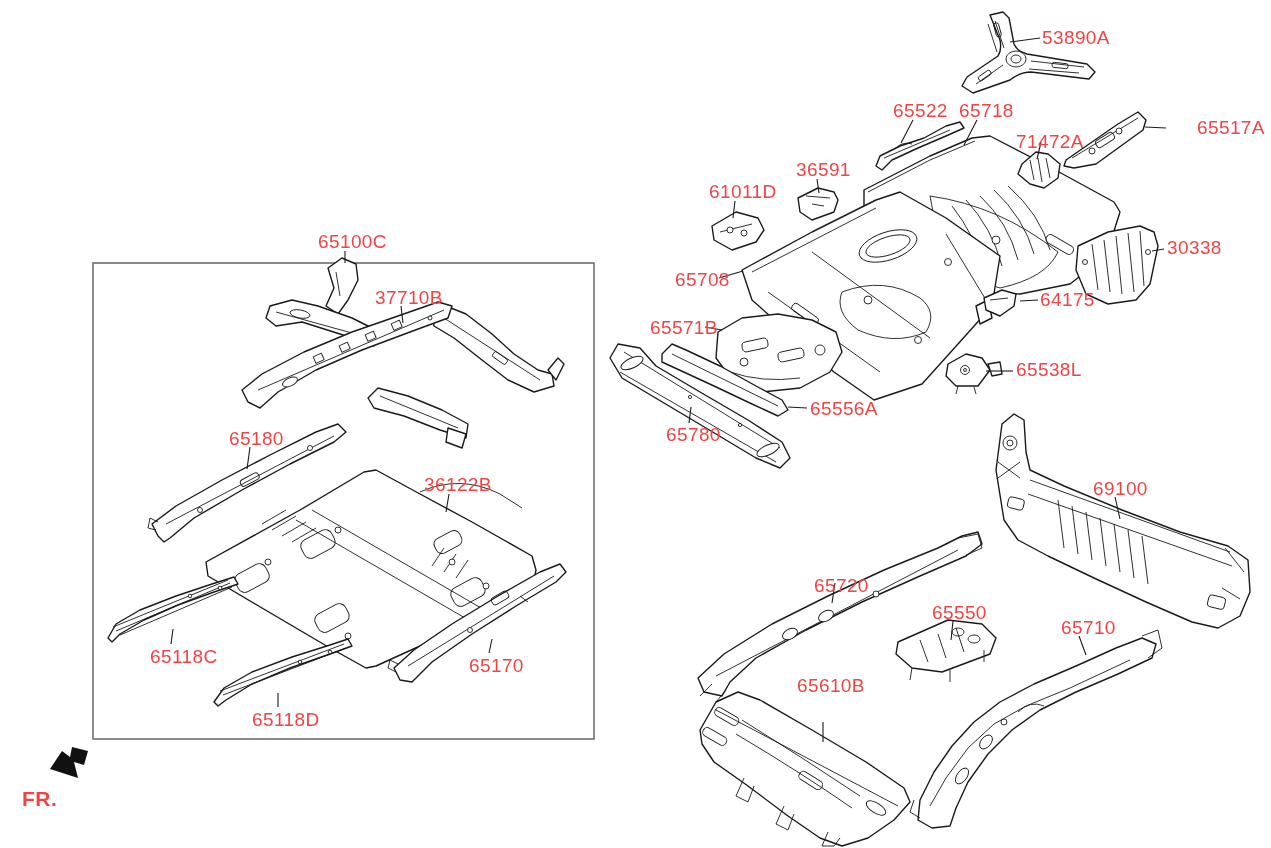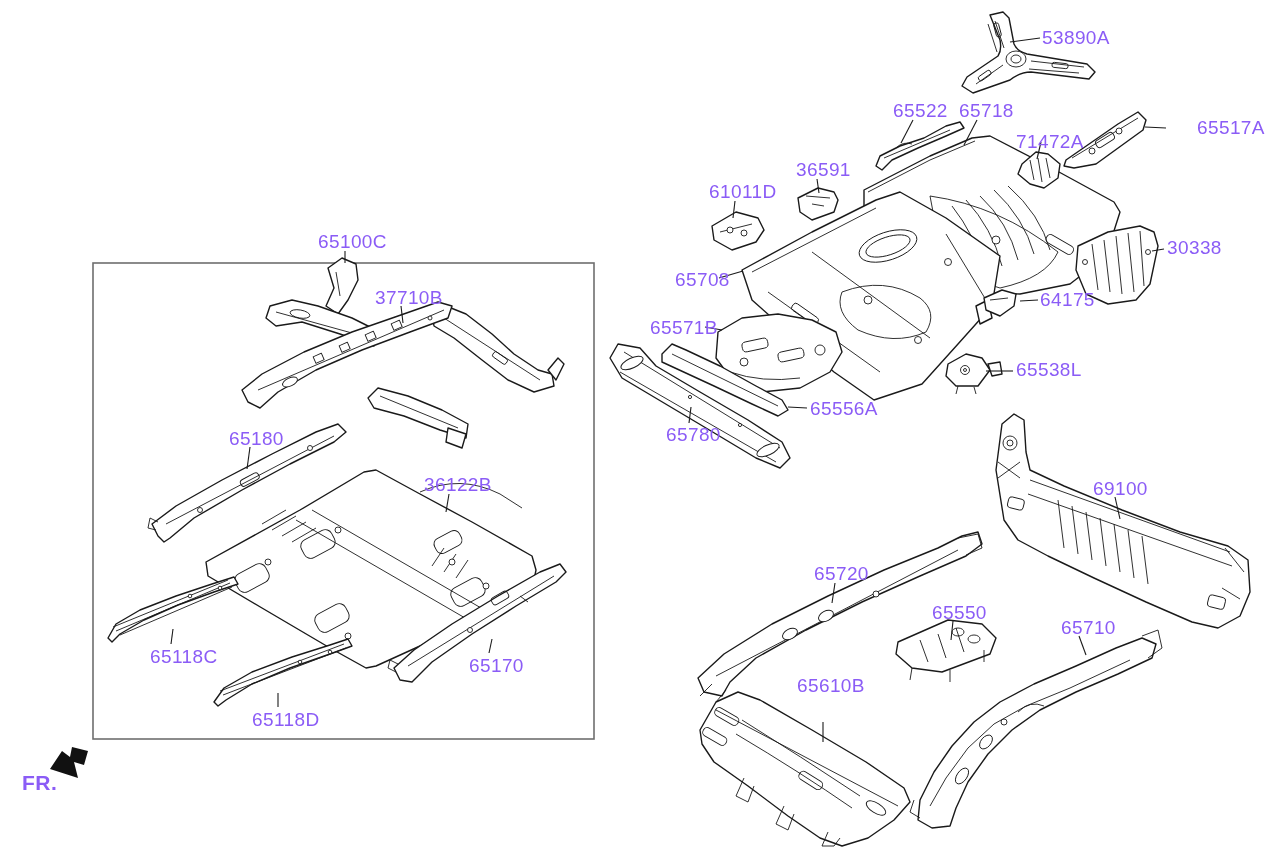--- a/index.html
+++ b/index.html
@@ -1,20 +1,20 @@
 <!DOCTYPE html>
 <html><head>
 <meta charset="utf-8">
 <style>
   html,body{margin:0;padding:0;background:#ffffff;}
   .stage{position:relative;width:1271px;height:848px;background:#ffffff;overflow:hidden;
          font-family:"Liberation Sans",sans-serif;}
   .stage svg{position:absolute;left:0;top:0;}
-  .lbl{position:absolute;font-size:19px;line-height:1;color:#8b5cf6;letter-spacing:.4px;white-space:nowrap;}
-  .lbl-fr{font-weight:bold;font-size:21px;letter-spacing:.5px;}
+  .lbl{position:absolute;font-size:19px;line-height:1;color:#ef4444;letter-spacing:.4px;white-space:nowrap;}
+  .lbl-fr{font-weight:bold;font-size:21px;letter-spacing:.5px;margin-top:16px;}
   .outline{fill:#ffffff;stroke:#1a1a1a;stroke-width:1.4;stroke-linejoin:round;}
   .detail{fill:none;stroke:#1a1a1a;stroke-width:.9;stroke-linejoin:round;}
   .hole{fill:#ffffff;stroke:#1a1a1a;stroke-width:.9;}
   .leader{stroke:#1a1a1a;stroke-width:1.1;}
   .gbox{fill:none;stroke:#6e6e6e;stroke-width:1.6;}
   .solid{fill:#111111;stroke:none;}
 </style>
 </head>
 <body>
 
@@ -290,21 +290,21 @@
   <span class="lbl" style="left:796px;top:160px">36591</span>
   <span class="lbl" style="left:709px;top:182px">61011D</span>
   <span class="lbl" style="left:675px;top:270px">65708</span>
   <span class="lbl" style="left:1167px;top:238px">30338</span>
   <span class="lbl" style="left:1040px;top:290px">64175</span>
   <span class="lbl" style="left:1016px;top:360px">65538L</span>
   <span class="lbl" style="left:650px;top:318px">65571B</span>
   <span class="lbl" style="left:810px;top:399px">65556A</span>
   <span class="lbl" style="left:666px;top:425px">65780</span>
   <span class="lbl" style="left:1093px;top:479px">69100</span>
-  <span class="lbl" style="left:814px;top:564px">65720</span>
+  <span class="lbl" style="left:814px;top:576px">65720</span>
   <span class="lbl" style="left:932px;top:603px">65550</span>
   <span class="lbl" style="left:1061px;top:618px">65710</span>
   <span class="lbl" style="left:797px;top:676px">65610B</span>
   <span class="lbl" style="left:318px;top:232px">65100C</span>
   <span class="lbl" style="left:375px;top:288px">37710B</span>
   <span class="lbl" style="left:229px;top:429px">65180</span>
   <span class="lbl" style="left:424px;top:475px">36122B</span>
   <span class="lbl" style="left:150px;top:647px">65118C</span>
   <span class="lbl" style="left:469px;top:656px">65170</span>
   <span class="lbl" style="left:252px;top:710px">65118D</span>

